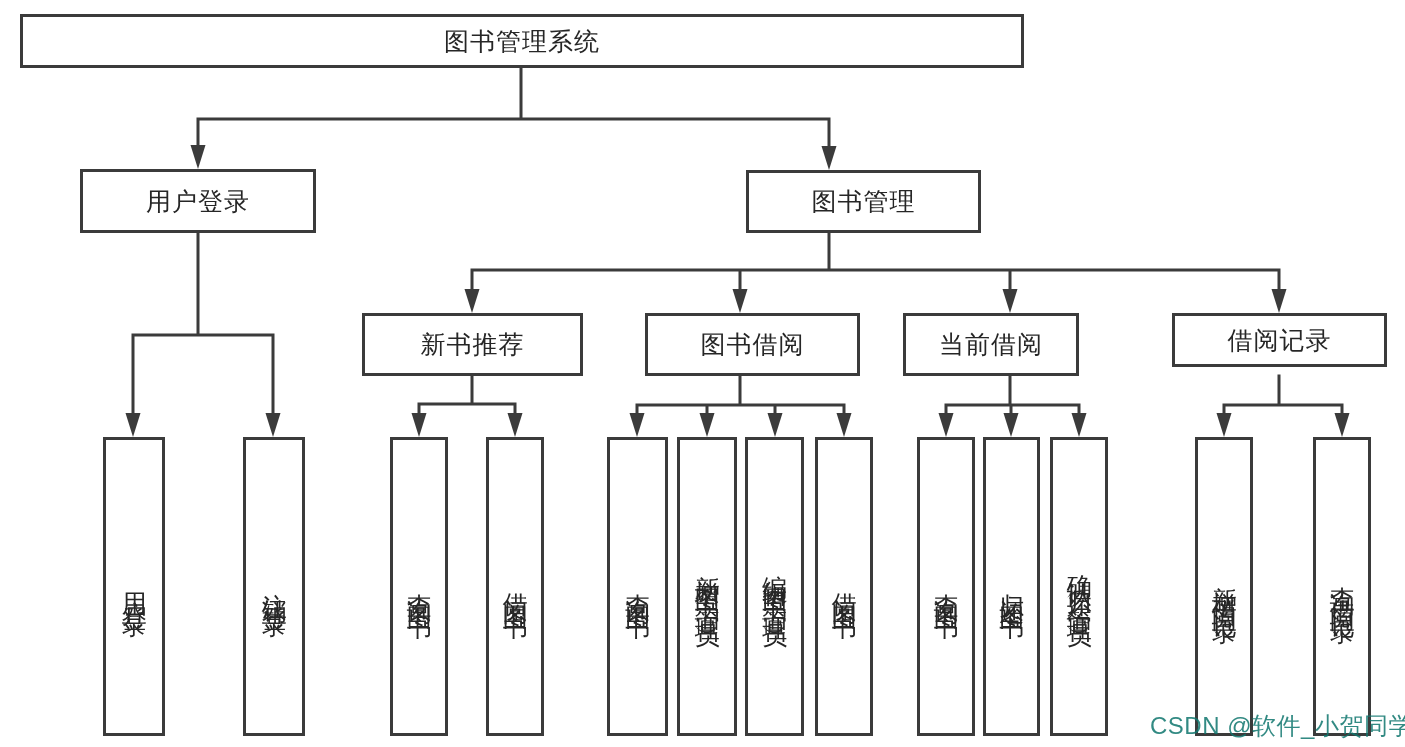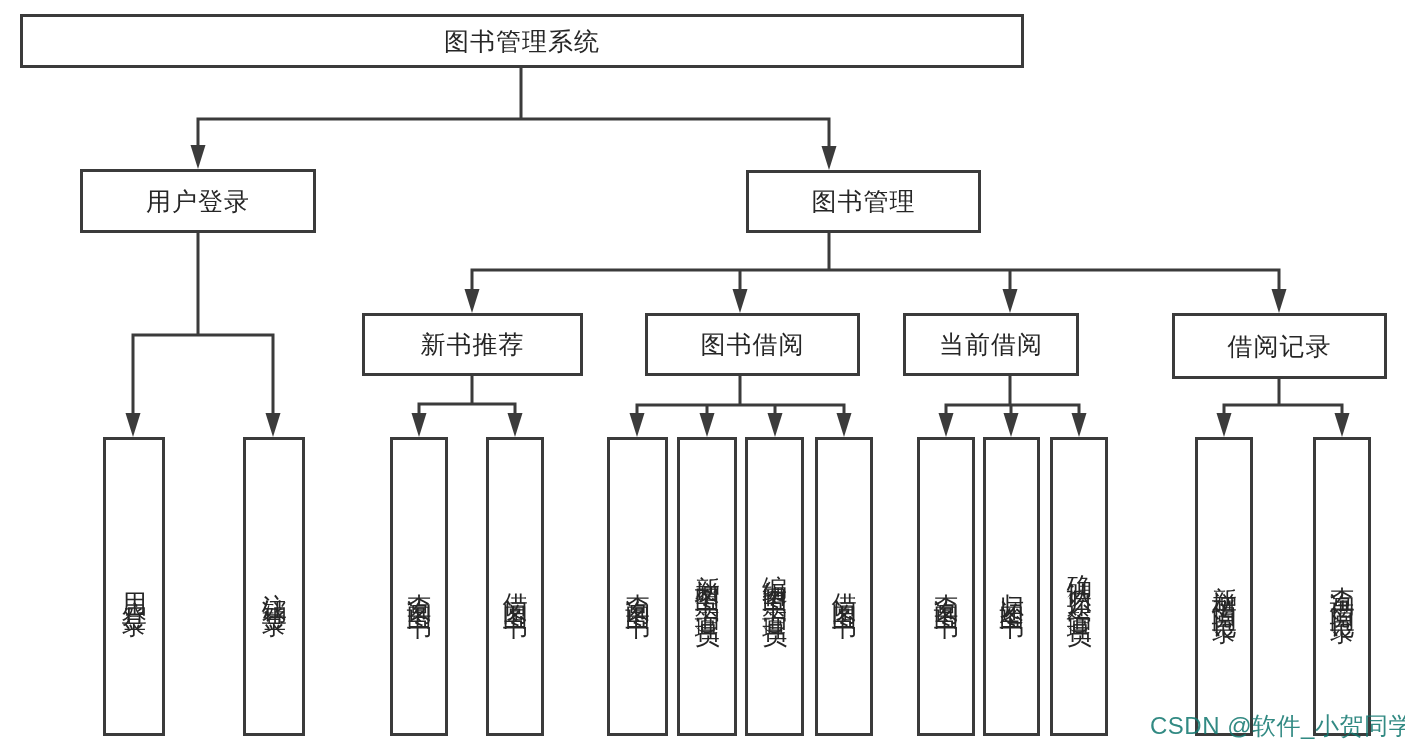--- a/index.html
+++ b/index.html
@@ -83,21 +83,21 @@
 
   <div class="box" style="left:362px;top:313px;width:221px;height:63px;">
     <span>新书推荐</span>
   </div>
   <div class="box" style="left:633px;top:313px;width:215px;height:63px;margin-left:12px;">
     <span>图书借阅</span>
   </div>
   <div class="box" style="left:903px;top:313px;width:176px;height:63px;">
     <span>当前借阅</span>
   </div>
-  <div class="box" style="left:1172px;top:313px;width:215px;height:66px;">
+  <div class="box" style="left:1172px;top:313px;width:215px;height:54px;">
     <span>借阅记录</span>
   </div>
 
   <div class="box leaf" style="left:103px;top:437px;width:62px;height:299px;">
     <span class="vtext">用户登录</span>
   </div>
   <div class="box leaf" style="left:243px;top:437px;width:62px;height:299px;">
     <span class="vtext">注销登录</span>
   </div>
 

